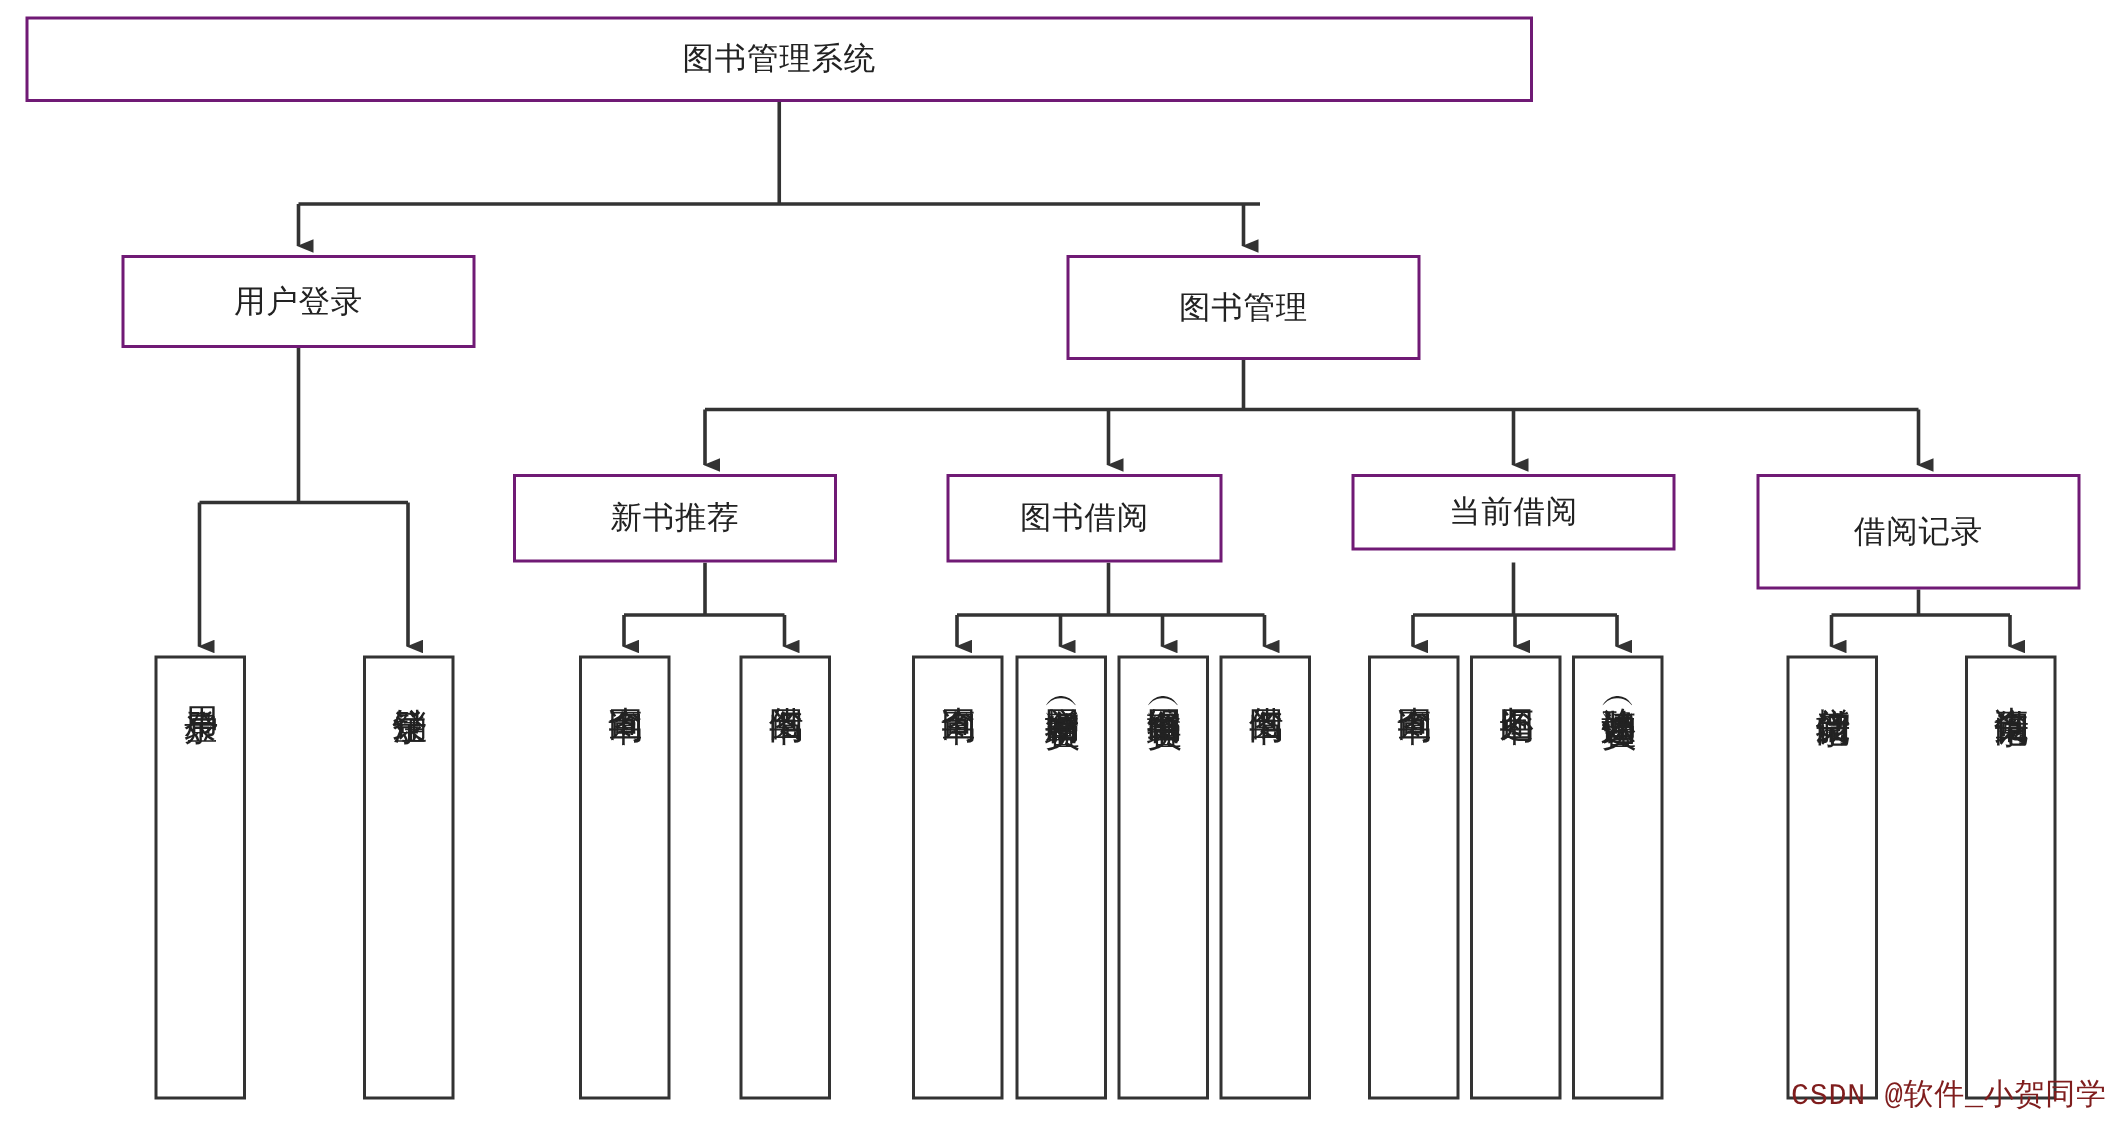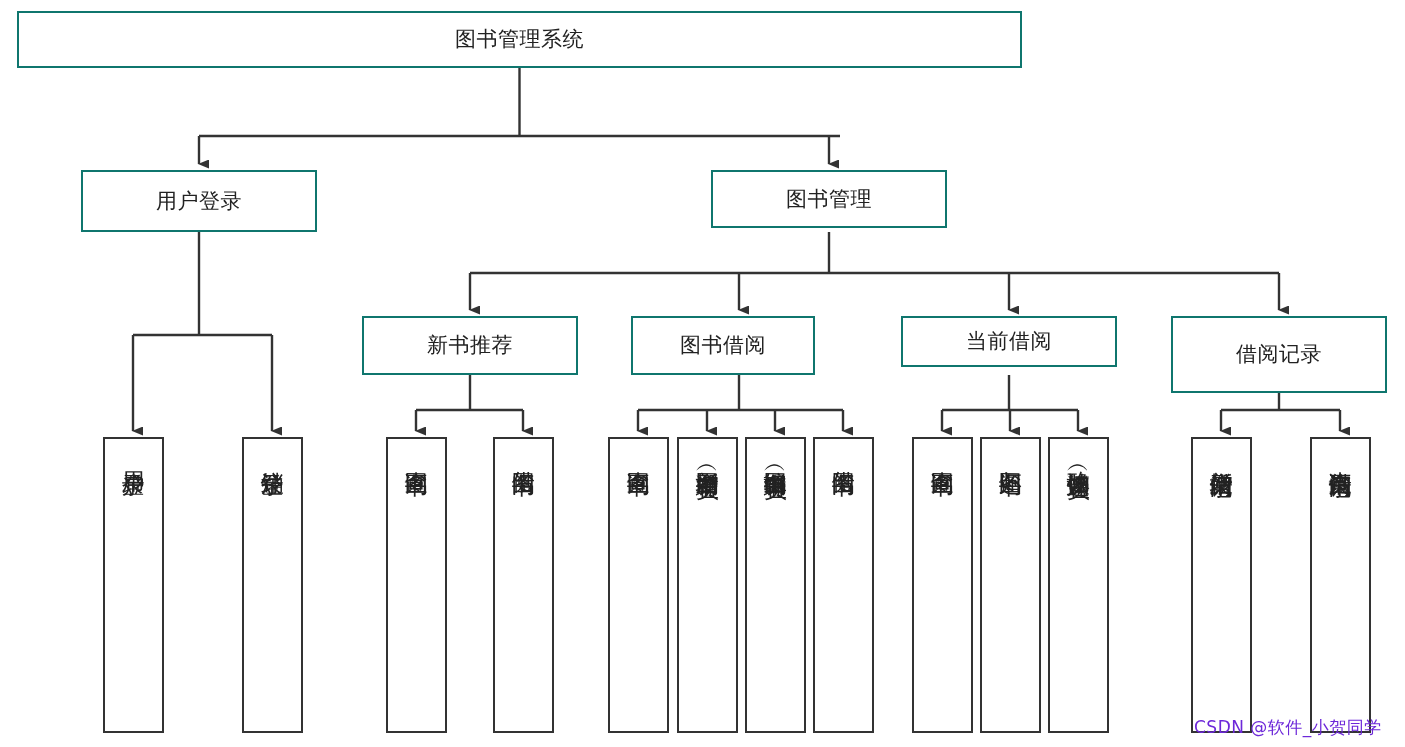--- a/index.html
+++ b/index.html
@@ -12,21 +12,21 @@
     position:relative;
   }
   #diagram{
     position:absolute;left:0;top:0;
     width:1405px;height:747px;
   }
   .node-box{
     position:absolute;
     box-sizing:border-box;
     background:#ffffff;
-    border:2px solid #0f766e;
+    border:2px solid #701a75;
     display:flex;
     align-items:center;
     justify-content:center;
   }
   .node-label{
     color:#222222;
     font-size:21px;
     line-height:1.18;
     letter-spacing:0.5px;
     white-space:nowrap;
@@ -48,25 +48,26 @@
     font-size:23px;
     line-height:1.06;
     letter-spacing:1px;
     writing-mode:vertical-rl;
     text-orientation:upright;
     white-space:nowrap;
     text-align:left;
   }
   .watermark{
     position:absolute;
-    color:#6d28d9;
-    font-size:17px;
+    color:#7f1d1d;
+    font-size:20px;
     letter-spacing:0.5px;
     white-space:nowrap;
     user-select:none;
+    font-family:Liberation Mono, monospace;
   }
 </style>
 </head>
 <body>
 
 <svg id="diagram" viewBox="0 0 1405 747" width="1405" height="747" xmlns="http://www.w3.org/2000/svg">
   <defs>
     <marker id="arrowhead" markerWidth="9" markerHeight="11" refX="4.5" refY="10" orient="auto" markerUnits="userSpaceOnUse">
       <polygon points="0,0 9,0 4.5,11" fill="#333333"></polygon>
     </marker>
@@ -117,25 +118,25 @@
   </g>
 </svg>
 
 <div class="node-box" style="left:17px;top:11px;width:1005px;height:57px;">
   <span class="node-label">图书管理系统</span>
 </div>
 
 <div class="node-box" style="left:81px;top:170px;width:236px;height:62px;">
   <span class="node-label">用户登录</span>
 </div>
-<div class="node-box" style="left:711px;top:170px;width:236px;height:58px;">
+<div class="node-box" style="left:711px;top:170px;width:236px;height:70px;">
   <span class="node-label">图书管理</span>
 </div>
 
-<div class="node-box" style="left:362px;top:316px;width:216px;height:59px;">
+<div class="node-box" style="left:342px;top:316px;width:216px;height:59px;">
   <span class="node-label">新书推荐</span>
 </div>
 <div class="node-box" style="left:631px;top:316px;width:184px;height:59px;">
   <span class="node-label">图书借阅</span>
 </div>
 <div class="node-box" style="left:901px;top:316px;width:216px;height:51px;">
   <span class="node-label">当前借阅</span>
 </div>
 <div class="node-box" style="left:1171px;top:316px;width:216px;height:77px;">
   <span class="node-label">借阅记录</span>

